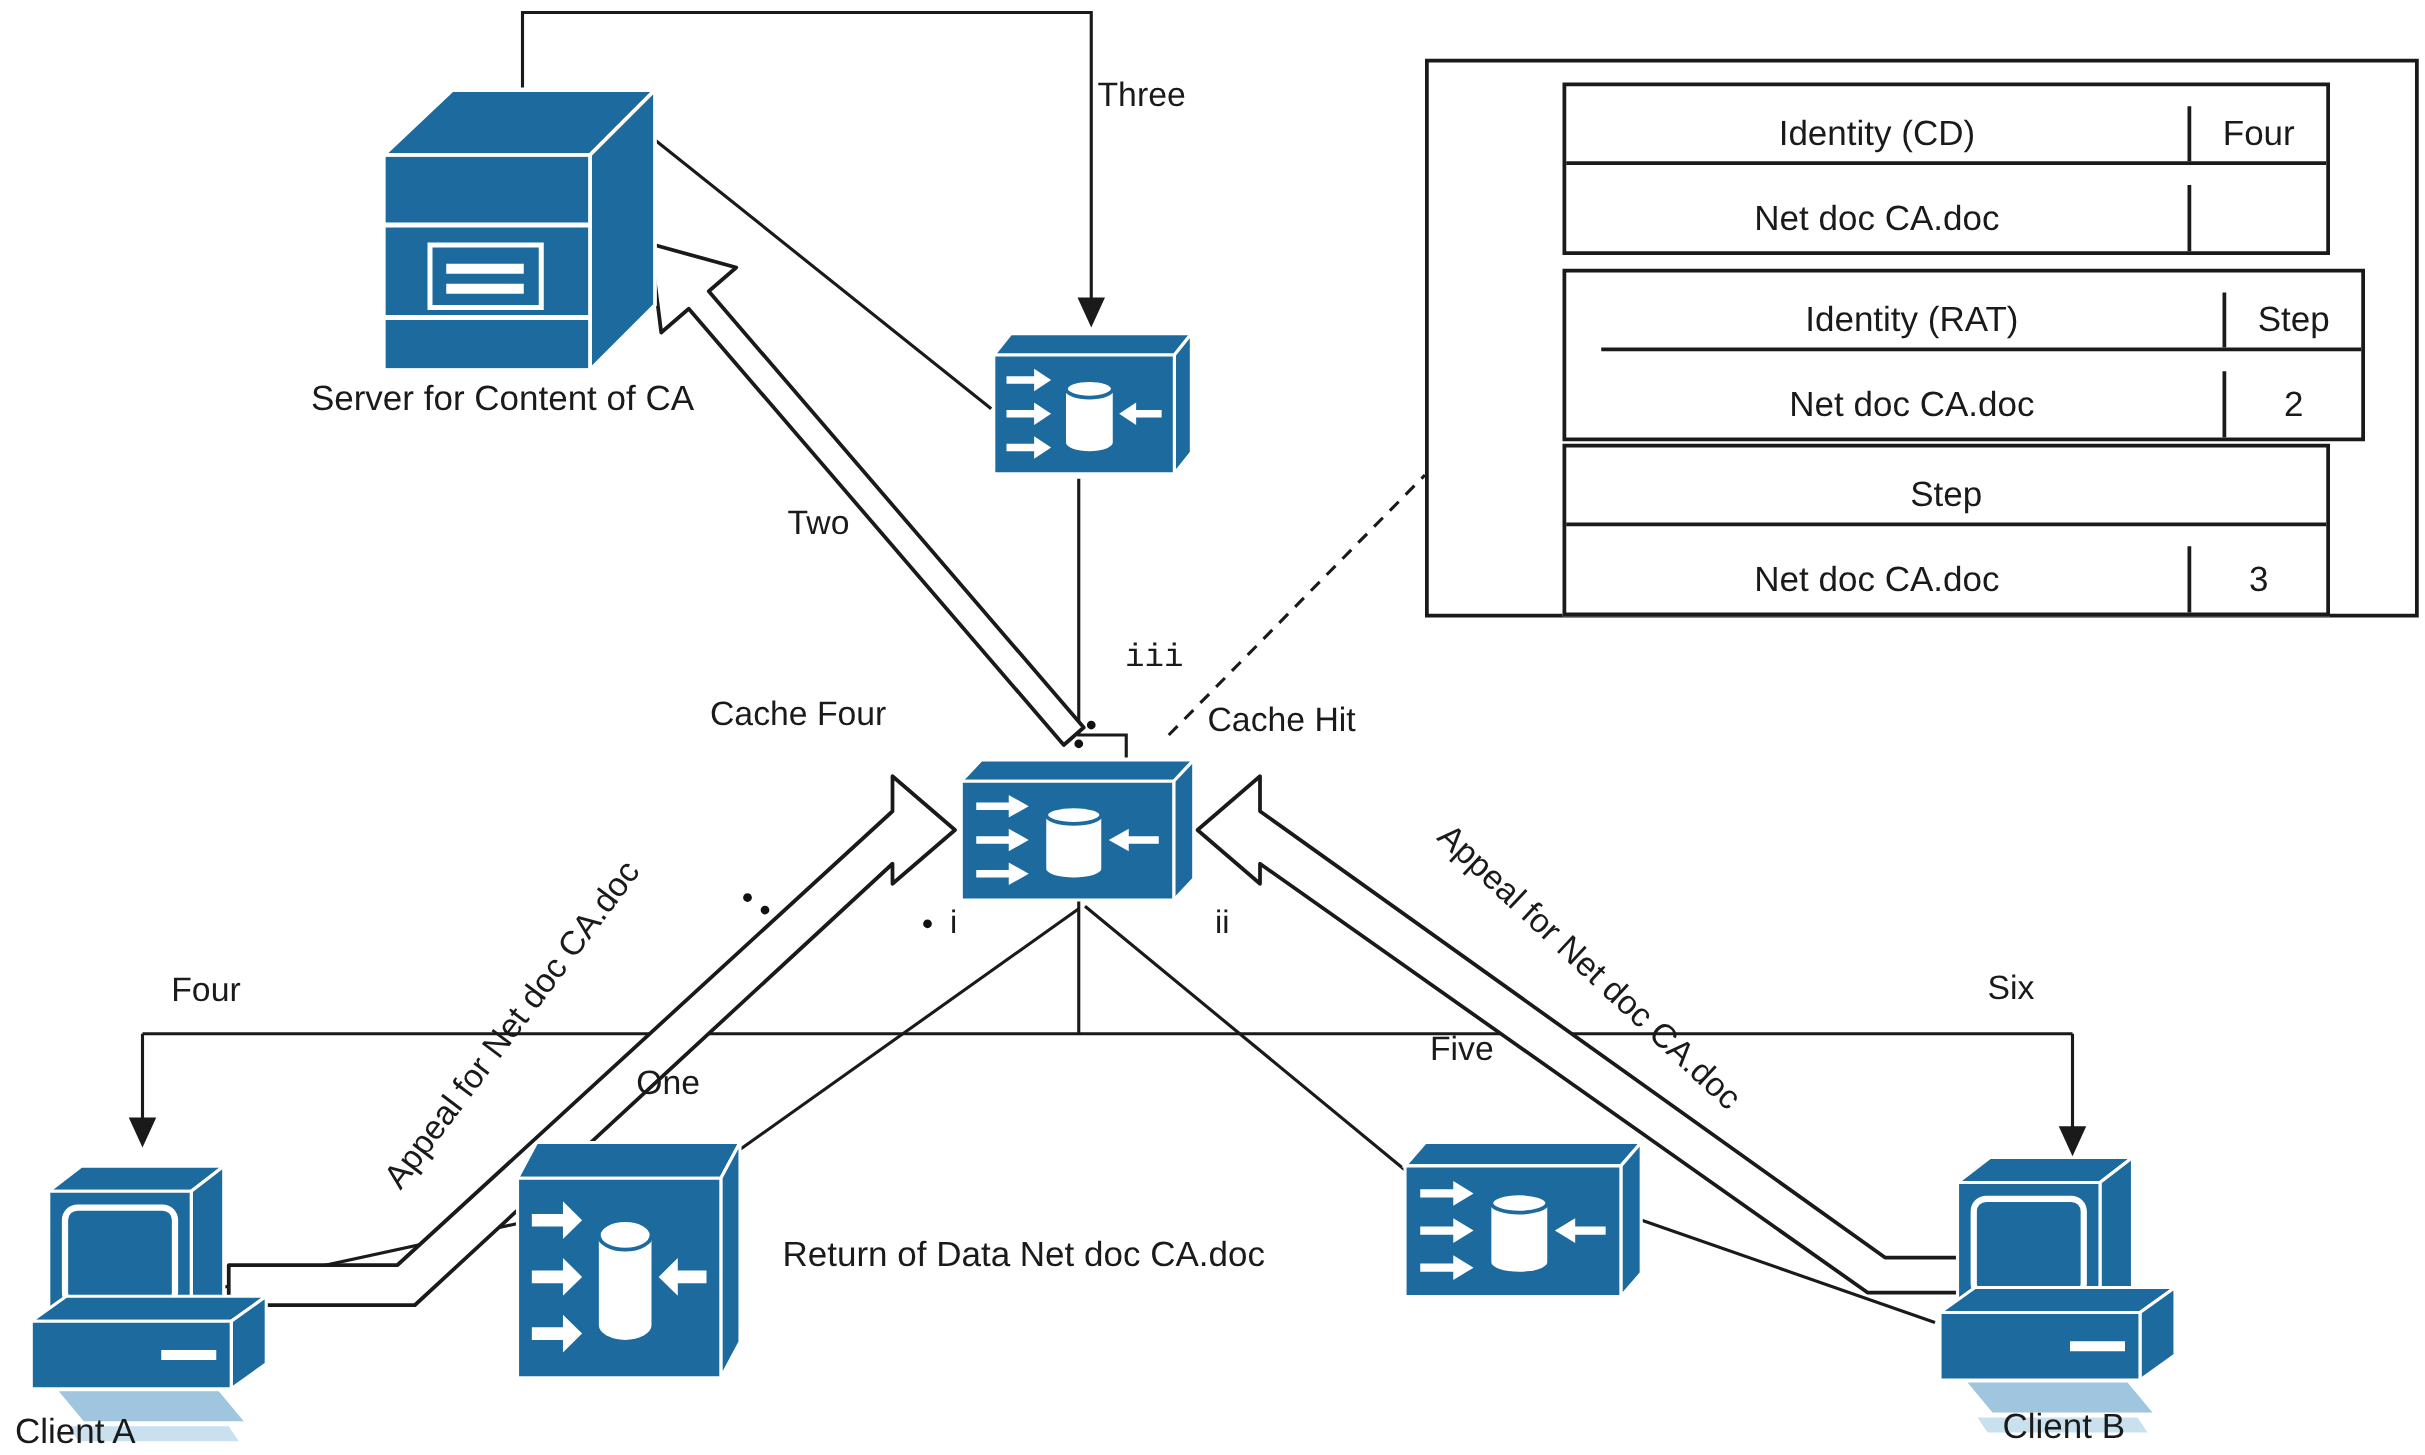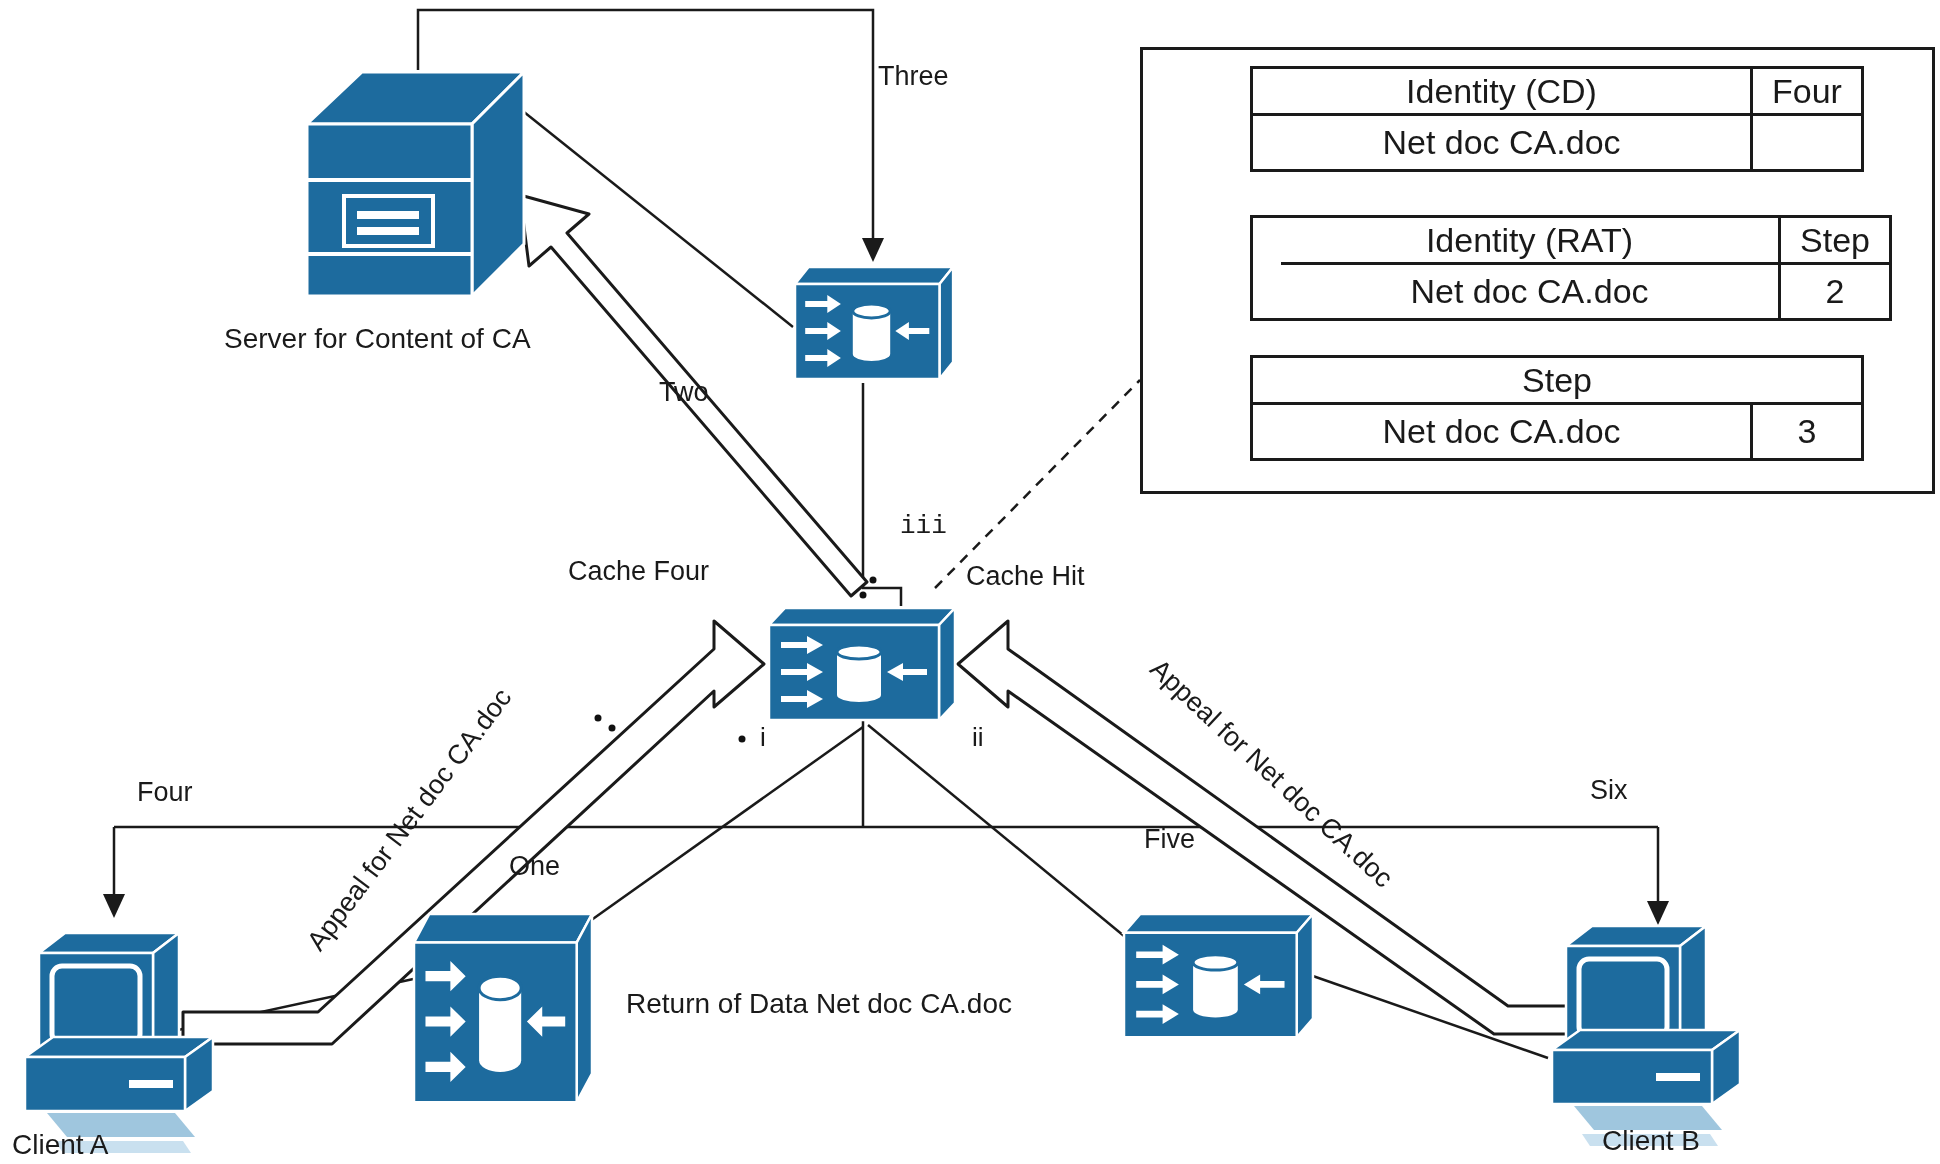--- a/index.html
+++ b/index.html
@@ -6,21 +6,21 @@
   .stage{position:relative;width:1940px;height:1164px;background:#fff;overflow:hidden;
          font-family:"Liberation Sans", sans-serif;color:#1a1a1a;}
   .stage svg{position:absolute;left:0;top:0;}
   .lbl{position:absolute;white-space:nowrap;font-size:27px;color:#1a1a1a;line-height:1.1;}
   .lbl-lg{font-size:28px;}
   .lbl-rot{transform-origin:center center;}
   .panel{position:absolute;left:1140px;top:47px;width:789px;height:441px;
          border:3px solid #1a1a1a;background:#fff;}
   .tbl{position:absolute;left:107px;width:608px;border:3px solid #1a1a1a;background:#fff;}
   .tr{display:flex;}
-  .td{display:flex;align-items:center;justify-content:center;font-size:34px;}
+  .td{display:flex;align-items:center;justify-content:center;font-size:28px;margin-top:16px;}
   .id-col{width:497px;border-right:3px solid #1a1a1a;}
   .val-col{flex:1;}
   .hdr{border-bottom:3px solid #1a1a1a;}
   .hdr .td{height:44px;}
   .row .td{height:53px;}
   .t1{top:16px;} .t2{top:165px;padding-left:28px;} .t3{top:305px;}
 </style>
 </head>
 <body>
 
@@ -117,23 +117,23 @@
     </g>
 
     <g>
       <use href="#clientPc" transform="translate(25,925)"></use>
     </g>
     <g>
       <use href="#clientPc" transform="translate(1552,918)"></use>
     </g>
   </svg>
 
-  <div class="lbl lbl-lg" style="left:224px;top:324px;width:356px;">Server for Content of CA</div>
+  <div class="lbl lbl-lg" style="left:224px;top:304px;width:356px;text-align:center;">Server for Content of CA</div>
   <div class="lbl" style="left:878px;top:62px;">Three</div>
-  <div class="lbl" style="left:630px;top:378px;margin-left:29px;">Two</div>
+  <div class="lbl" style="left:630px;top:404px;">Two</div>
   <div class="lbl" style="left:137px;top:778px;">Four</div>
   <div class="lbl" style="left:509px;top:852px;">One</div>
   <div class="lbl" style="left:1144px;top:783px;margin-top:42px;">Five</div>
   <div class="lbl" style="left:1542px;top:776px;margin-left:48px;">Six</div>
   <div class="lbl" style="left:568px;top:557px;">Cache Four</div>
   <div class="lbl" style="left:966px;top:562px;">Cache Hit</div>
   <div class="lbl" style="left:900px;top:512px;font-size:26px;font-family:Liberation Mono, monospace;">iii</div>
   <div class="lbl" style="left:760px;top:723px;font-size:26px;">i</div>
   <div class="lbl" style="left:948px;top:723px;font-size:26px;margin-left:24px;">ii</div>
   <div class="lbl lbl-lg" style="left:626px;top:989px;">Return of Data Net doc CA.doc</div>

